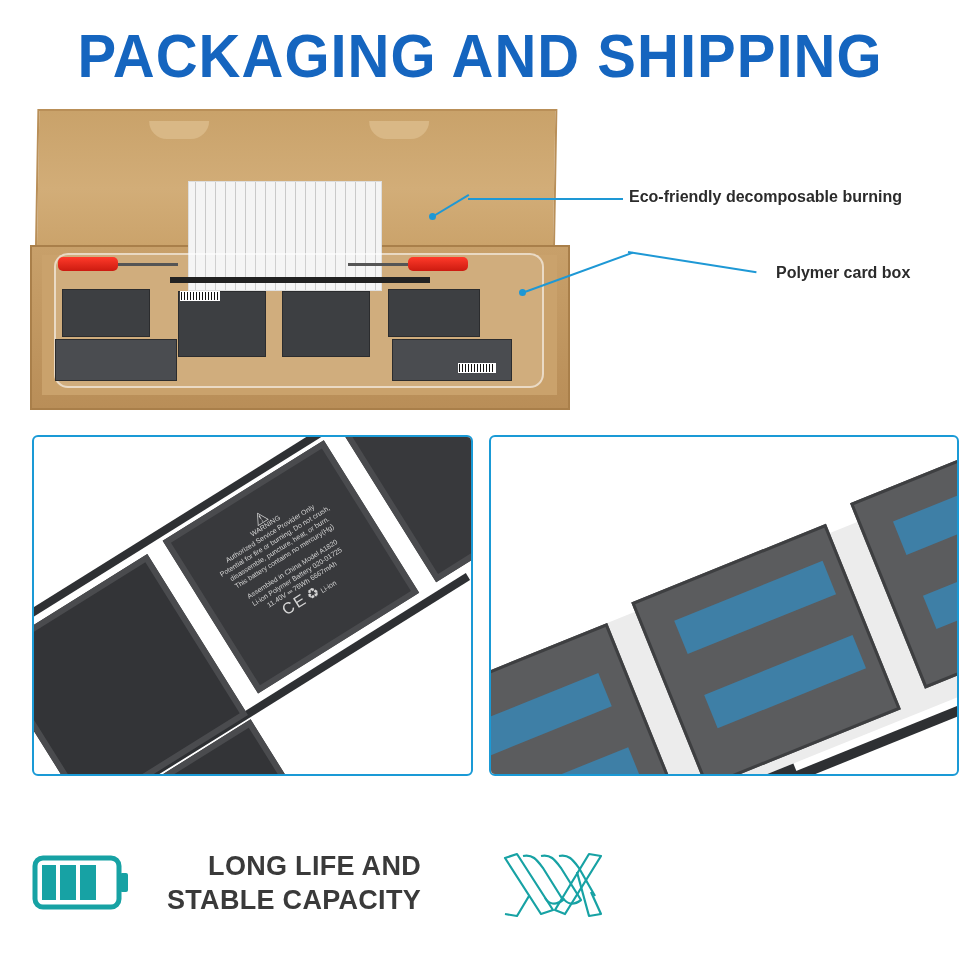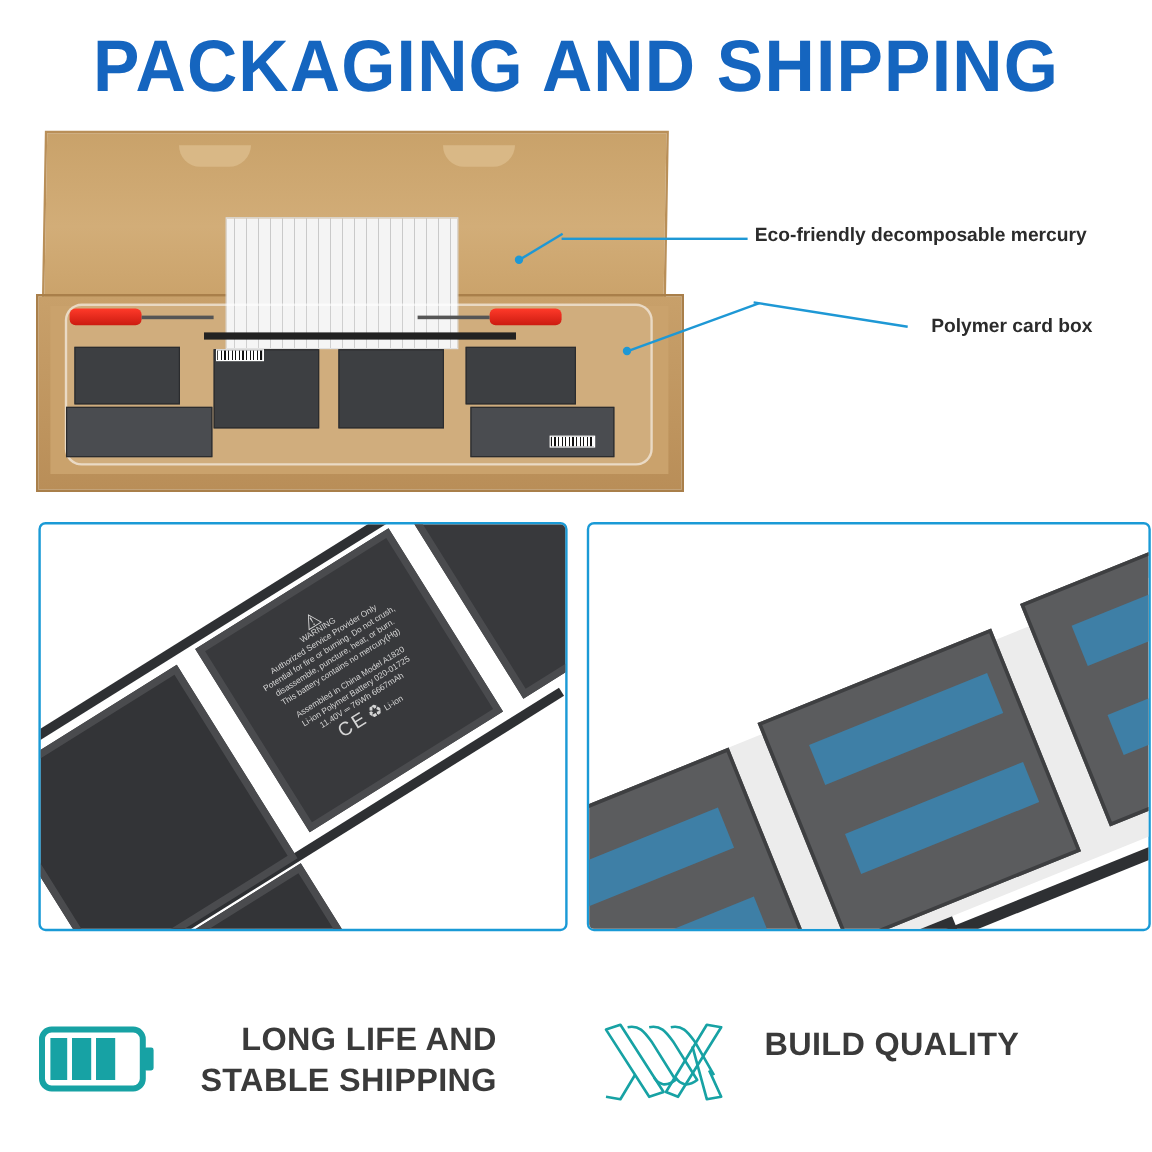--- a/index.html
+++ b/index.html
@@ -110,21 +110,21 @@
   <div class="cell" style="left:252px; top:186px; width:88px; height:66px;"></div>
   <div class="cell" style="left:358px; top:184px; width:92px; height:48px;"></div>
   <div class="cell light" style="left:362px; top:234px; width:120px; height:42px;"></div>
   <div class="barcode" style="left:428px; top:258px;"></div>
   <div class="barcode" style="left:150px; top:186px; width:40px;"></div>
 </div>
 
 <div class="callout-dot" style="left:429px; top:213px;"></div>
 <div class="callout-line" style="left:432px; top:216px; width:43px; transform: rotate(-31deg);"></div>
 <div class="callout-line" style="left:468px; top:198px; width:155px;"></div>
-<div class="callout-label" style="left:629px; top:188px;">Eco-friendly decomposable mercury</div>
+<div class="callout-label" style="left:629px; top:188px;">Eco-friendly decomposable burning</div>
 
 <div class="callout-dot" style="left:519px; top:289px;"></div>
 <div class="callout-line" style="left:522px; top:292px; width:118px; transform: rotate(-20deg);"></div>
 <div class="callout-line" style="left:628px; top:251px; width:130px; transform: rotate(9deg);"></div>
 <div class="callout-label" style="left:776px; top:264px;">Polymer card box</div>
 
 <div class="panel left">
   <div style="position:absolute; left:-60px; top:0; width:600px; height:400px; transform: rotate(-32deg); transform-origin: 230px 170px;">
 
     <div class="p-frame" style="left:70px; top:80px; width:400px; height:8px;"></div>
@@ -183,29 +183,28 @@
   <svg width="98" height="55" viewBox="0 0 98 55">
     <rect x="3" y="3" width="84" height="49" rx="8" fill="none" stroke="#17a2a4" stroke-width="5"></rect>
     <rect x="88" y="18" width="8" height="19" rx="2" fill="#17a2a4"></rect>
     <rect x="10" y="10" width="14" height="35" fill="#17a2a4"></rect>
     <rect x="28" y="10" width="16" height="35" fill="#17a2a4"></rect>
     <rect x="48" y="10" width="16" height="35" fill="#17a2a4"></rect>
   </svg>
 </div>
 <div class="feature-text" style="left:167px; top:849px;text-align:right;">
   <div>LONG LIFE AND</div>
-  <div>STABLE SHIPPING</div>
+  <div>STABLE CAPACITY</div>
 </div>
 
 <div class="feature-icon" style="left:503px; top:852px;">
   <svg width="100" height="66" viewBox="0 0 100 66" fill="none" stroke="#17a2a4" stroke-width="2.2" stroke-linejoin="round">
     <path d="M2 6 L14 2 L50 58 L38 62 Z"></path>
     <path d="M20 4 C30 2 34 8 40 16 L60 48 C52 54 46 52 42 46"></path>
     <path d="M38 4 C48 2 52 8 58 16 L78 48 C70 54 64 52 60 46"></path>
     <path d="M56 4 C66 2 70 8 76 16 L92 44"></path>
     <path d="M98 4 L86 2 L52 58 L62 62 Z"></path>
     <path d="M2 62 L14 64 L26 44"></path>
     <path d="M74 20 L86 64 L98 62 L88 40"></path>
   </svg>
 </div>
 <div class="feature-text" style="left:637px; top:853px;">
-  <div>BUILD QUALITY</div>
 </div>
 
 </body></html>

